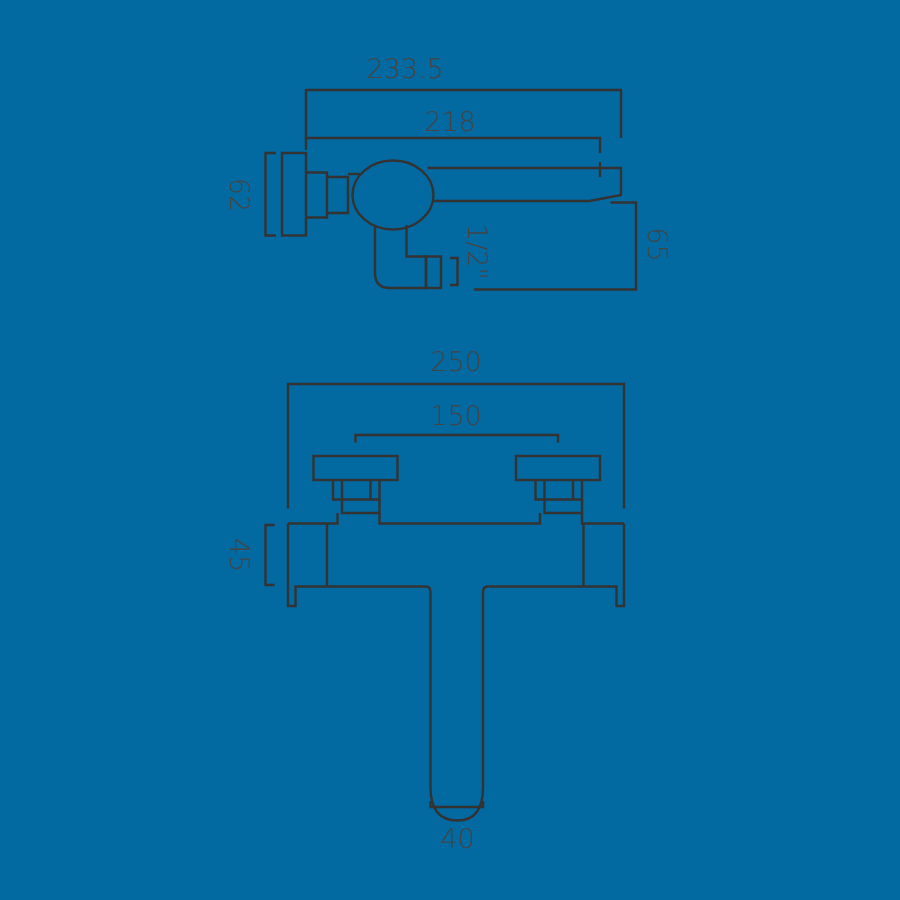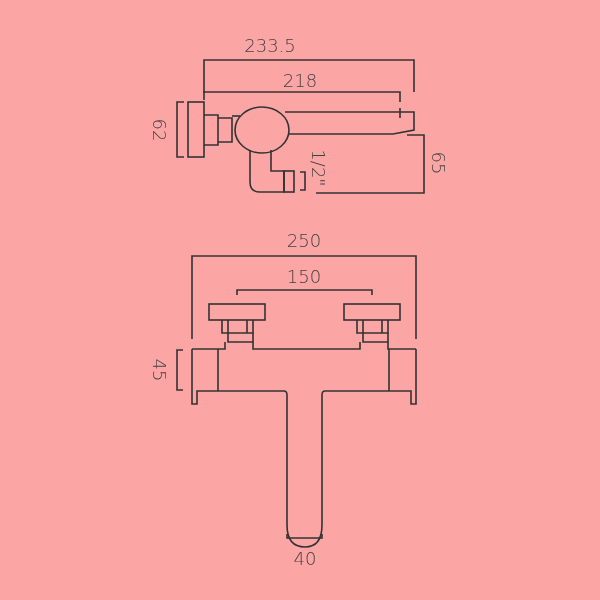--- a/index.html
+++ b/index.html
@@ -1,16 +1,16 @@
 <!DOCTYPE html>
 <html><head>
 <meta charset="utf-8">
 <style>
 html,body{margin:0;padding:0;background:#fff;}
-#canvas{position:relative;width:600px;height:600px;background:#fca5a5;}
+#canvas{position:relative;width:600px;height:600px;background:#0369a1;}
 svg{position:absolute;left:0;top:0;}
 .l{fill:none;stroke:#333;stroke-width:1.6;}
 .t{font-family:"DejaVu Sans",sans-serif;font-size:18px;fill:#444;font-weight:300;}
 </style>
 </head>
 <body>
 
 <div id="canvas">
 <svg width="600" height="600" viewBox="0 0 600 600">
 

